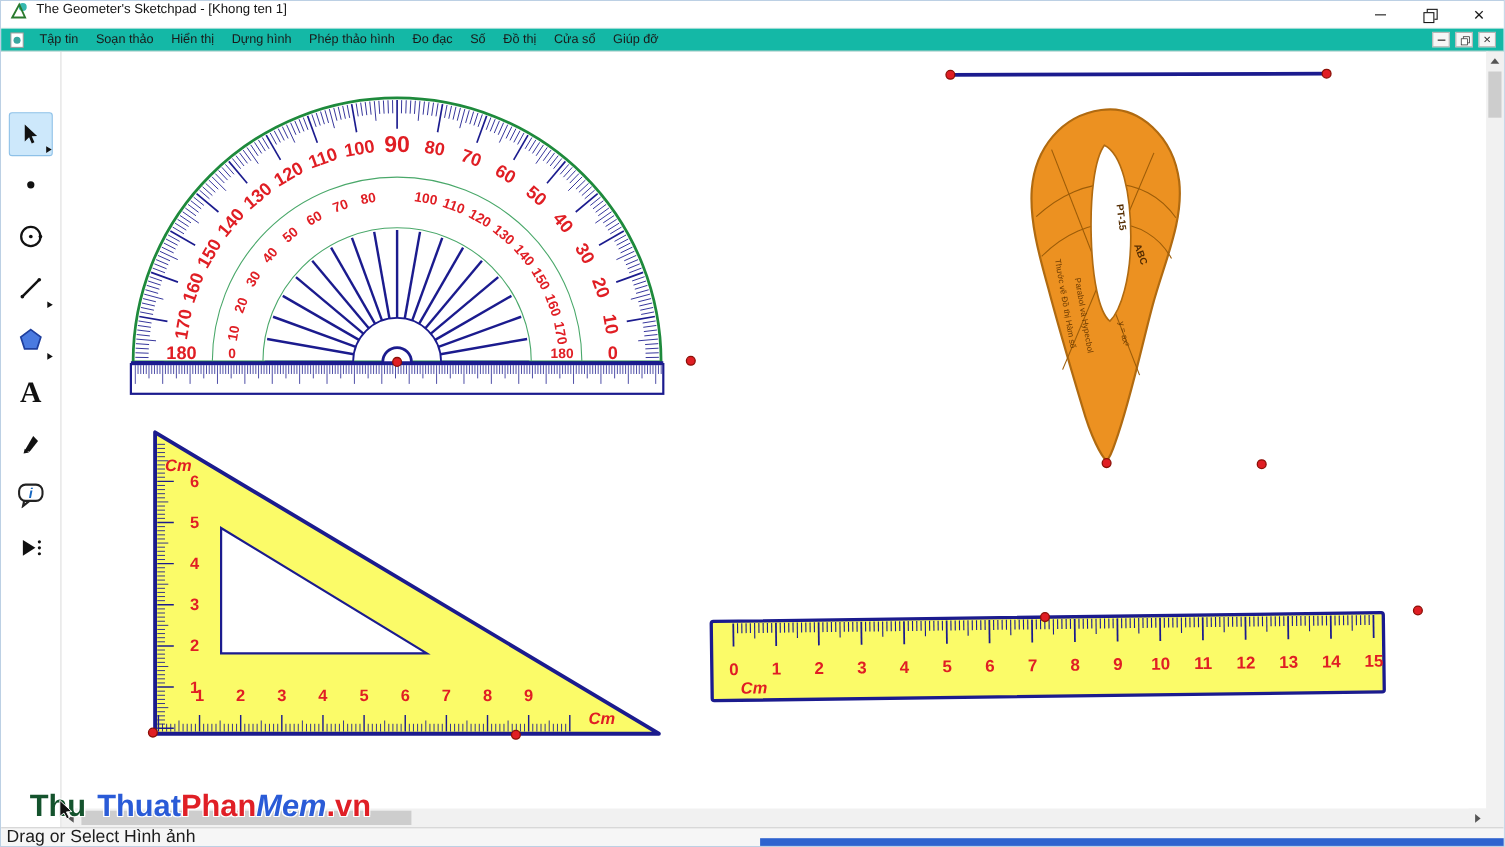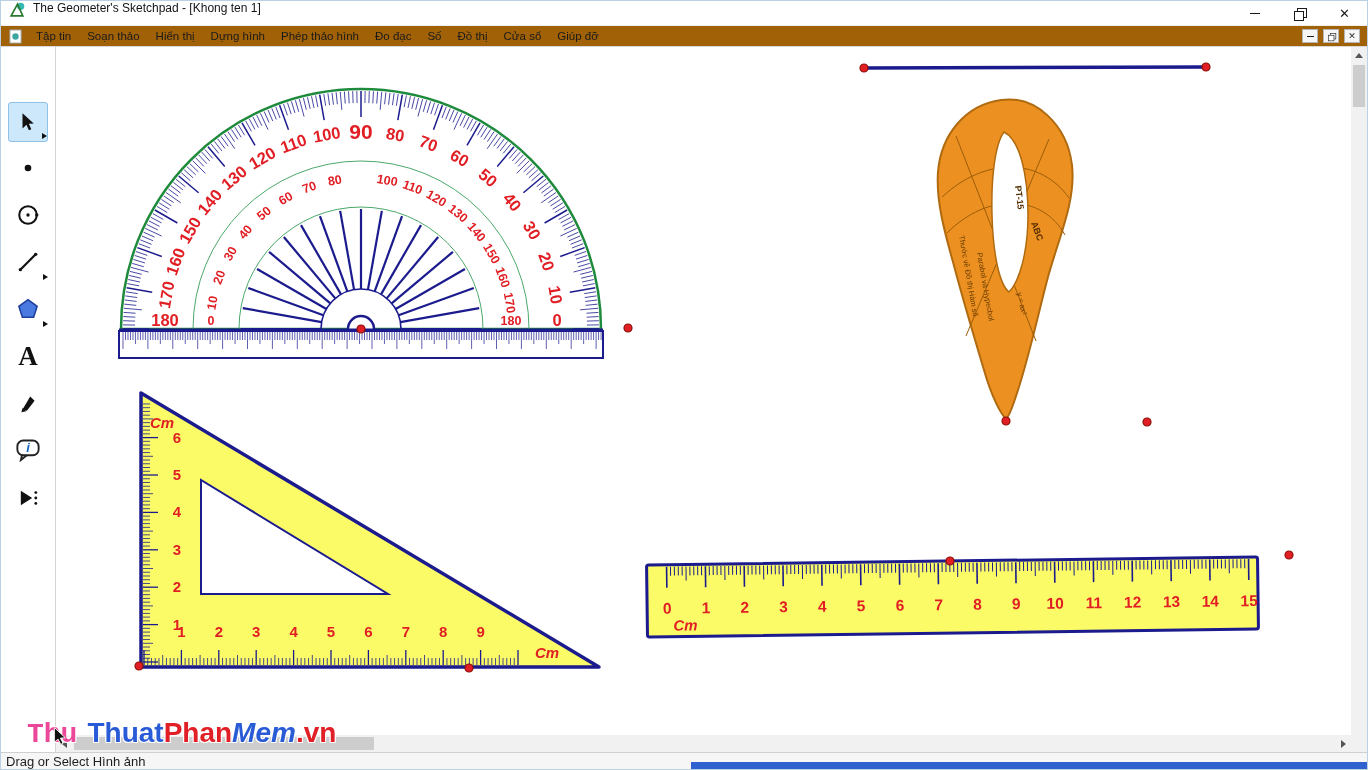--- a/index.html
+++ b/index.html
@@ -11,21 +11,21 @@
   .app-icon{width:17px;height:17px;margin-left:8px;flex:0 0 auto;}
   .title{font-size:12px;color:#141414;margin-left:7px;white-space:nowrap;}
   .win-controls{margin-left:auto;display:flex;height:100%;}
   .win-btn{width:45px;height:100%;display:flex;align-items:center;justify-content:center;font-size:13px;color:#1a1a1a;}
   .glyph-min{width:10px;height:1px;background:#1a1a1a;display:block;}
   .glyph-restore{position:relative;width:11px;height:11px;display:block;}
   .glyph-restore::before{content:"";position:absolute;left:3px;top:0;width:8px;height:8px;border:1px solid #1a1a1a;}
   .glyph-restore::after{content:"";position:absolute;left:0;top:3px;width:8px;height:8px;border:1px solid #1a1a1a;background:#fff;}
 
   
-  .menubar{position:absolute;left:0;top:25px;width:100%;height:21px;background:#a16207;border-bottom:1px solid #d8d8d8;display:flex;align-items:center;font-size:11.5px;color:#1a1a1a;justify-content:space-between;}
+  .menubar{position:absolute;left:0;top:25px;width:100%;height:21px;background:#14b8a6;border-bottom:1px solid #d8d8d8;display:flex;align-items:center;font-size:11.5px;color:#1a1a1a;justify-content:space-between;}
   .menu-doc-icon{width:15px;height:15px;margin:0 5px 0 7px;flex:0 0 auto;}
   .menu-item{padding:0 8px;height:100%;display:flex;align-items:center;cursor:default;white-space:nowrap;}
   .mdi-controls{margin-left:auto;display:flex;align-items:center;gap:5px;margin-right:7px;}
   .mdi-btn{width:16px;height:14px;border:1px solid #b5b5b5;background:#f6f6f6;display:flex;align-items:center;justify-content:center;font-size:9px;color:#333;}
   .glyph-min.small{width:7px;}
   .glyph-restore.small{transform:scale(.62);}
 
   
   .toolbar{position:absolute;left:0;top:46px;width:55px;bottom:17px;background:#fff;border-right:1px solid #d5d5d5;}
   .tool{position:absolute;left:7px;width:40px;height:40px;display:flex;align-items:center;justify-content:center;}
@@ -51,21 +51,21 @@
   .sbtn.left{left:0;top:0;width:16px;height:17px;}
   .sbtn.right{right:0;top:0;width:16px;height:17px;}
   .tri-up{width:0;height:0;border-left:4px solid transparent;border-right:4px solid transparent;border-bottom:5px solid #555;}
   .tri-down{width:0;height:0;border-left:4px solid transparent;border-right:4px solid transparent;border-top:5px solid #555;}
   .tri-left{width:0;height:0;border-top:4px solid transparent;border-bottom:4px solid transparent;border-right:5px solid #555;}
   .tri-right{width:0;height:0;border-top:4px solid transparent;border-bottom:4px solid transparent;border-left:5px solid #555;}
   .vthumb{position:absolute;left:2px;right:2px;top:18px;height:42px;background:#cdcdcd;}
   .hthumb{position:absolute;top:2px;bottom:2px;left:18px;width:300px;background:#cdcdcd;}
 
   
-  .statusbar{position:absolute;left:0;bottom:0;width:100%;height:17px;background:#f6f6f6;border-top:1px solid #d0d0d0;display:flex;align-items:center;font-size:13px;color:#1d1d1d;padding-left:5px;}
+  .statusbar{position:absolute;left:0;bottom:0;width:100%;height:17px;background:#f6f6f6;border-top:1px solid #d0d0d0;display:flex;align-items:center;font-size:16px;color:#1d1d1d;padding-left:5px;}
   .taskbar-strip{position:absolute;left:690px;bottom:0;width:678px;height:7px;background:#2e63cf;z-index:40;}
   .watermark{position:absolute;left:26px;top:716px;z-index:30;font-size:28px;font-weight:bold;text-shadow:1px 1px 0 #fff,-1px -1px 0 #fff,1px -1px 0 #fff,-1px 1px 0 #fff;white-space:nowrap;}
   .cursor-icon{position:absolute;left:52px;top:726px;z-index:45;}
 </style>
 </head>
 <body>
 
 <div class="titlebar">
   <svg class="app-icon" viewBox="0 0 16 16">
     <circle cx="11" cy="5" r="3.4" fill="#35b8b0"></circle>
@@ -1012,21 +1012,21 @@
         <circle cx="1146" cy="421" r="4" fill="#e01e24" stroke="#8c1007" stroke-width="1.2"></circle>
         <circle cx="949" cy="560" r="4" fill="#e01e24" stroke="#8c1007" stroke-width="1.2"></circle>
         <circle cx="1288" cy="554" r="4" fill="#e01e24" stroke="#8c1007" stroke-width="1.2"></circle>
         <circle cx="138" cy="665" r="4" fill="#e01e24" stroke="#8c1007" stroke-width="1.2"></circle>
         <circle cx="468" cy="667" r="4" fill="#e01e24" stroke="#8c1007" stroke-width="1.2"></circle>
       </g>
   </svg>
 
 </div>
 
-<div class="watermark" id="watermark"><span style="color: #ec4899; font-family: Liberation Mono, monospace;">Thu</span><span style="color: rgb(42, 91, 215); padding-left: 10px;">Thuat</span><span style="color: rgb(224, 31, 38);">Phan</span><span style="color: rgb(42, 91, 215); font-style: italic;">Mem</span><span style="color: rgb(224, 31, 38);">.vn</span></div>
+<div class="watermark" id="watermark"><span style="color: #14532d;">Thu</span><span style="color: rgb(42, 91, 215); padding-left: 10px;">Thuat</span><span style="color: rgb(224, 31, 38);">Phan</span><span style="color: rgb(42, 91, 215); font-style: italic;">Mem</span><span style="color: rgb(224, 31, 38);">.vn</span></div>
 
 <svg class="cursor-icon" width="14" height="18" viewBox="0 0 11 16">
   <path d="M0.5,0.5 L0.5,13.5 L3.8,10.8 L6.2,15.5 L8.2,14.4 L5.9,9.9 L10.2,9.6 Z" fill="#111" stroke="#fff" stroke-width="0.8"></path>
 </svg>
 
 <div class="vscroll">
   <div class="sbtn up">
       <span class="tri-up"></span>
     </div>
   <div class="vthumb"></div>

